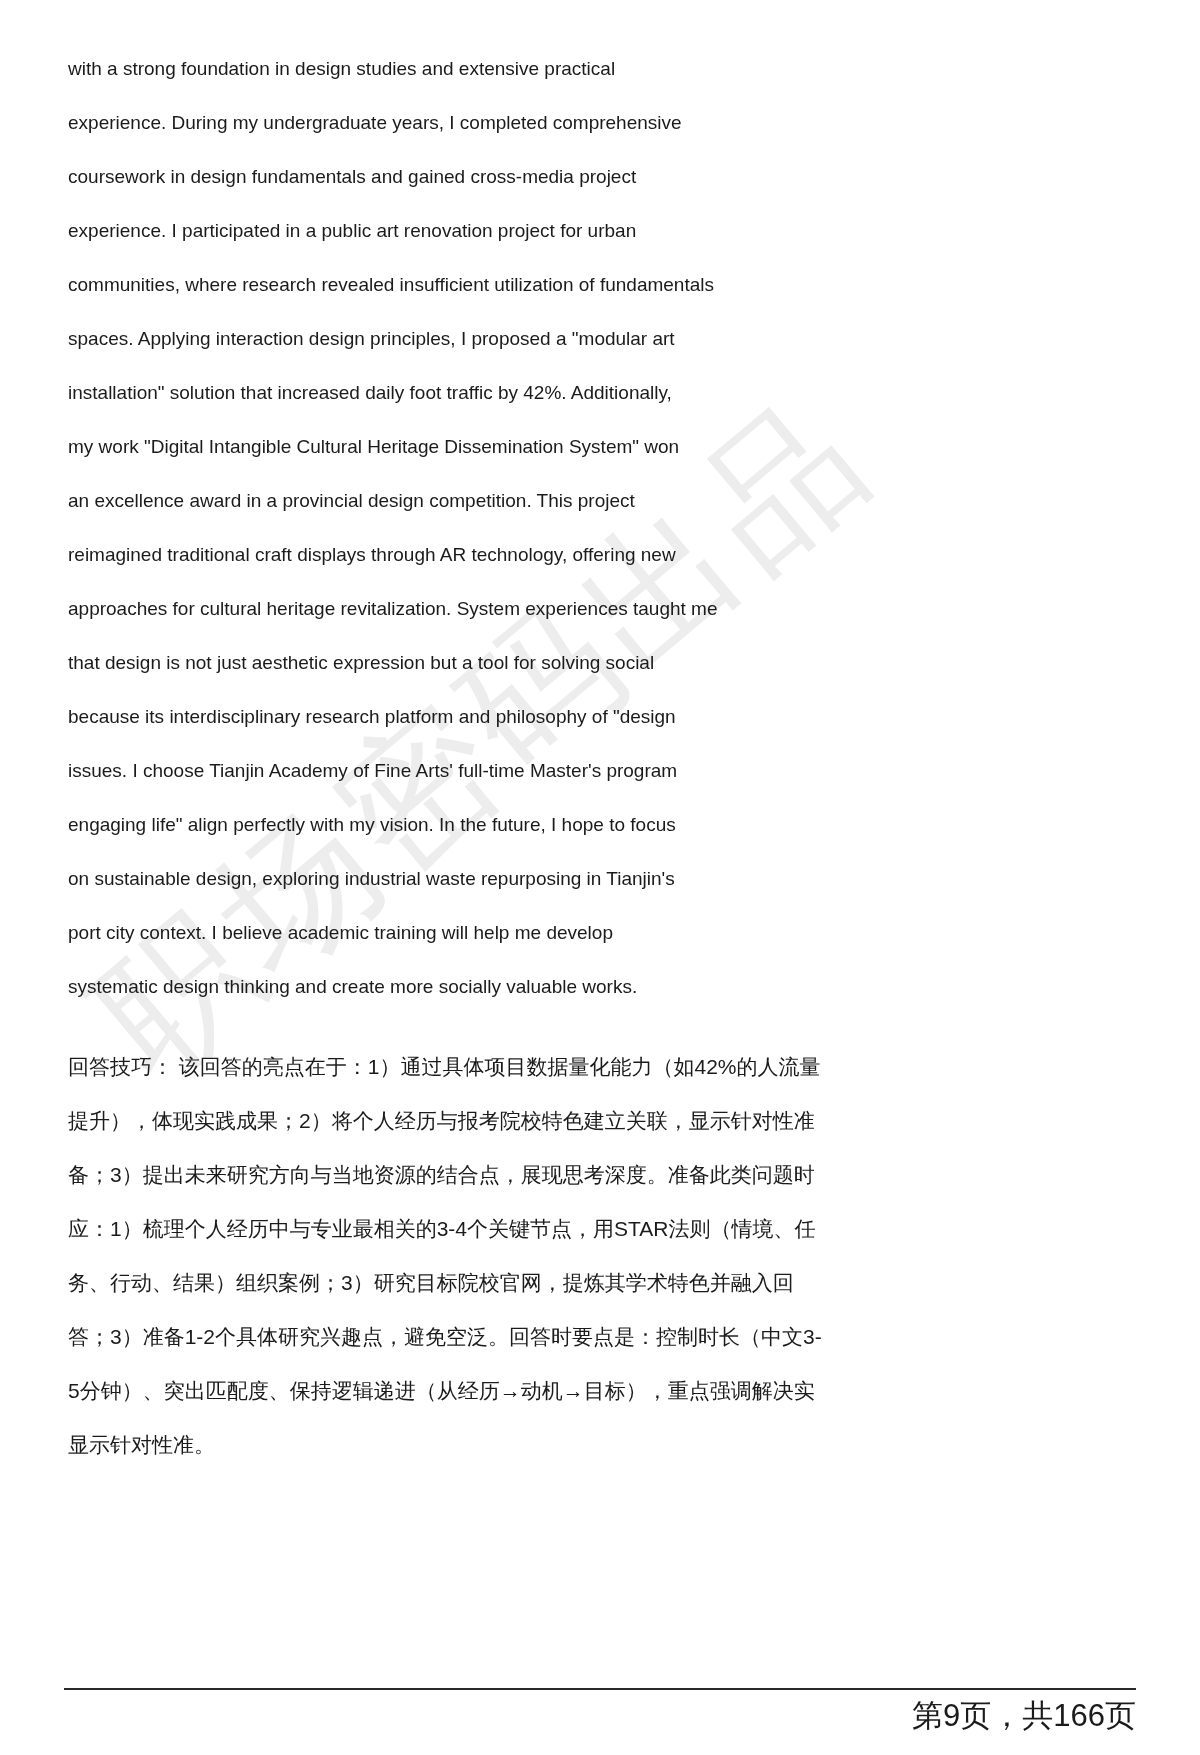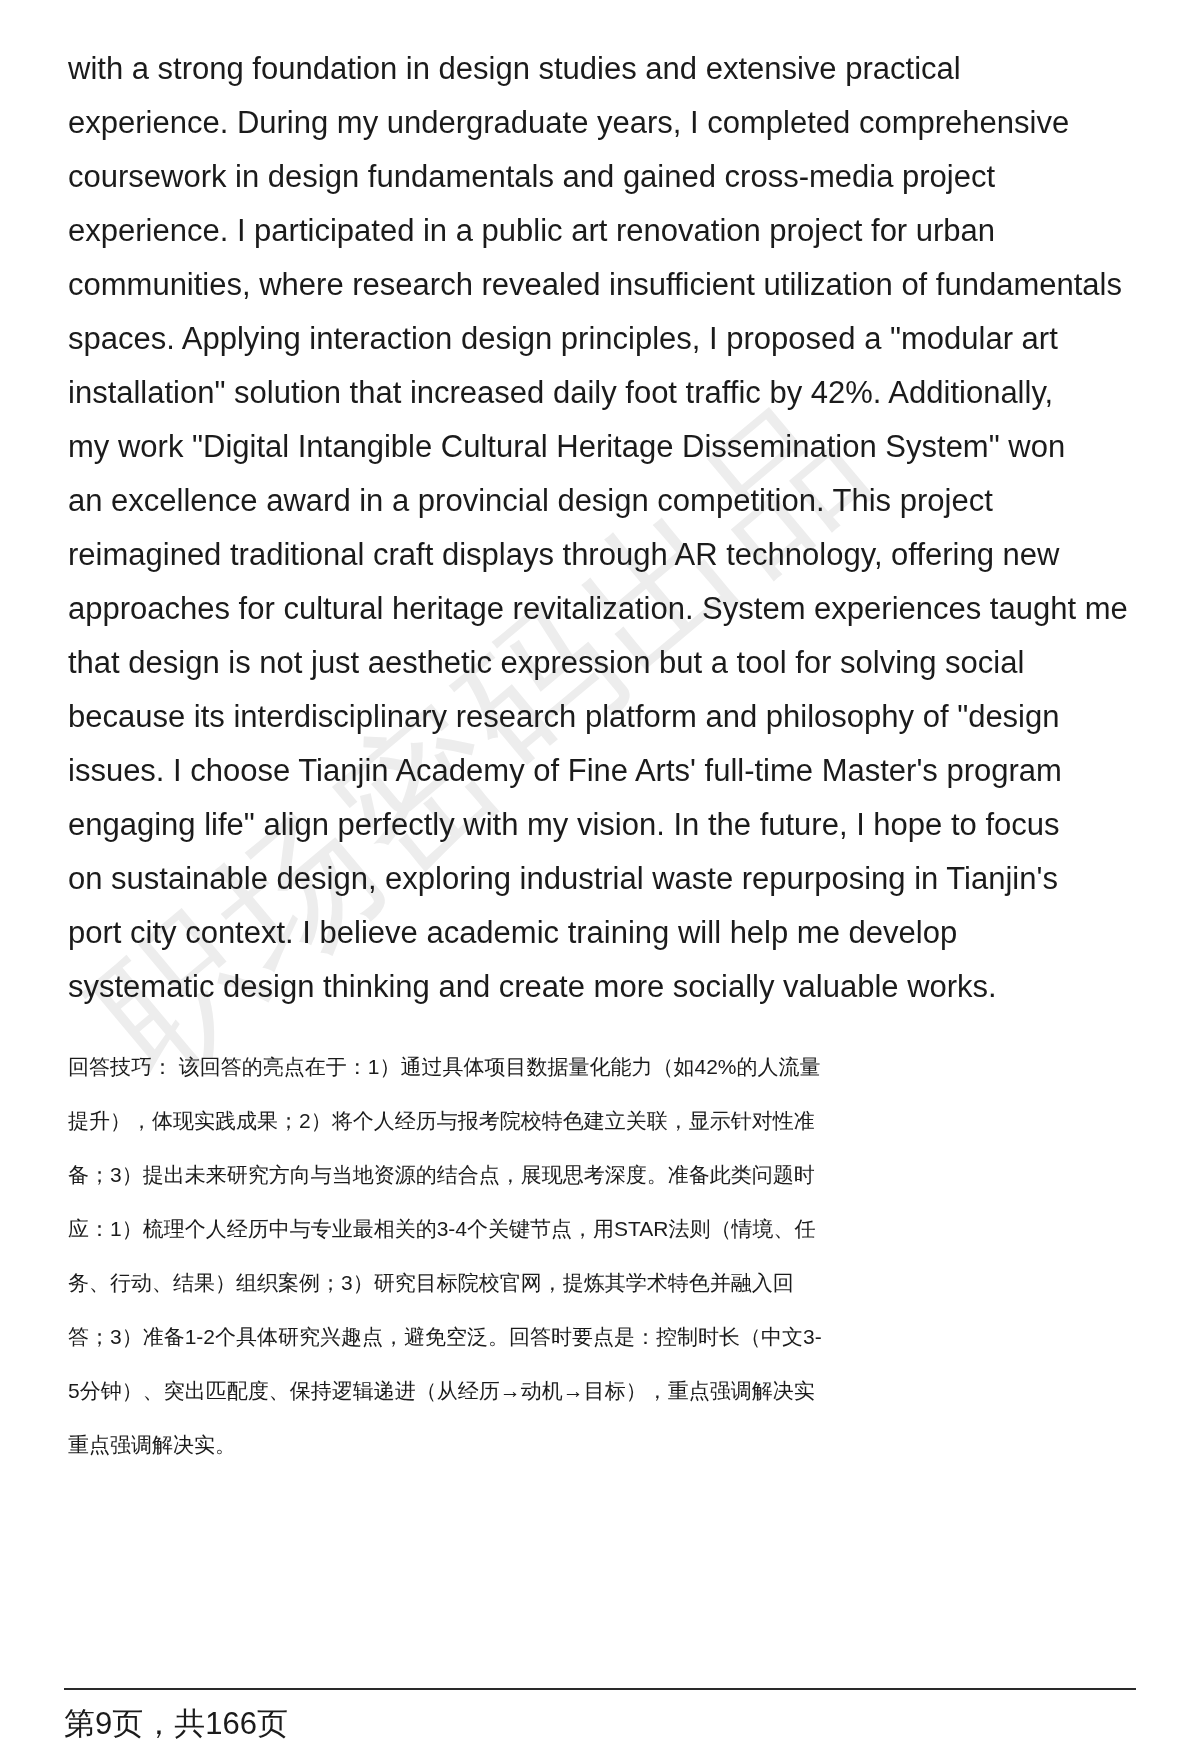--- a/index.html
+++ b/index.html
@@ -32,45 +32,44 @@
   }
   .content {
     position: absolute;
     left: 68px;
     right: 64px;
     top: 42px;
     z-index: 1;
     color: #1b1b1b;
   }
   .para-en {
-    font-size: 31px;
+    font-size: 19px;
     line-height: 54px;
   }
   .para-zh {
     margin-top: 26px;
     font-size: 21px;
     line-height: 54px;
   }
   .text-line {
     white-space: nowrap;
   }
   .footer {
     position: absolute;
     left: 64px;
     right: 64px;
     top: 1688px;
     border-top: 2px solid #2a2a2a;
     z-index: 1;
   }
   .footer-text {
-    text-align: left;
+    text-align: right;
     font-size: 31px;
     color: #1b1b1b;
     padding-top: 5px;
-    margin-top: 8px;
   }
 </style>
 </head>
 <body>
 
 <div class="page">
 
   <div class="watermark">职场密码出品</div>
 
   <div class="content">
@@ -95,21 +94,21 @@
         <div class="text-line">systematic design thinking and create more socially valuable works.</div>
       </div>
     <div class="para-zh">
         <div class="text-line">回答技巧： 该回答的亮点在于：1）通过具体项目数据量化能力（如42%的人流量</div>
         <div class="text-line">提升），体现实践成果；2）将个人经历与报考院校特色建立关联，显示针对性准</div>
         <div class="text-line">备；3）提出未来研究方向与当地资源的结合点，展现思考深度。准备此类问题时</div>
         <div class="text-line">应：1）梳理个人经历中与专业最相关的3-4个关键节点，用STAR法则（情境、任</div>
         <div class="text-line">务、行动、结果）组织案例；3）研究目标院校官网，提炼其学术特色并融入回</div>
         <div class="text-line">答；3）准备1-2个具体研究兴趣点，避免空泛。回答时要点是：控制时长（中文3-</div>
         <div class="text-line">5分钟）、突出匹配度、保持逻辑递进（从经历→动机→目标），重点强调解决实</div>
-        <div class="text-line">重点强调解决实。</div>
+        <div class="text-line">显示针对性准。</div>
       </div>
   </div>
 
   <div class="footer">
     <div class="footer-text">第9页，共166页</div>
   </div>
 
 </div>
 
 </body></html>

